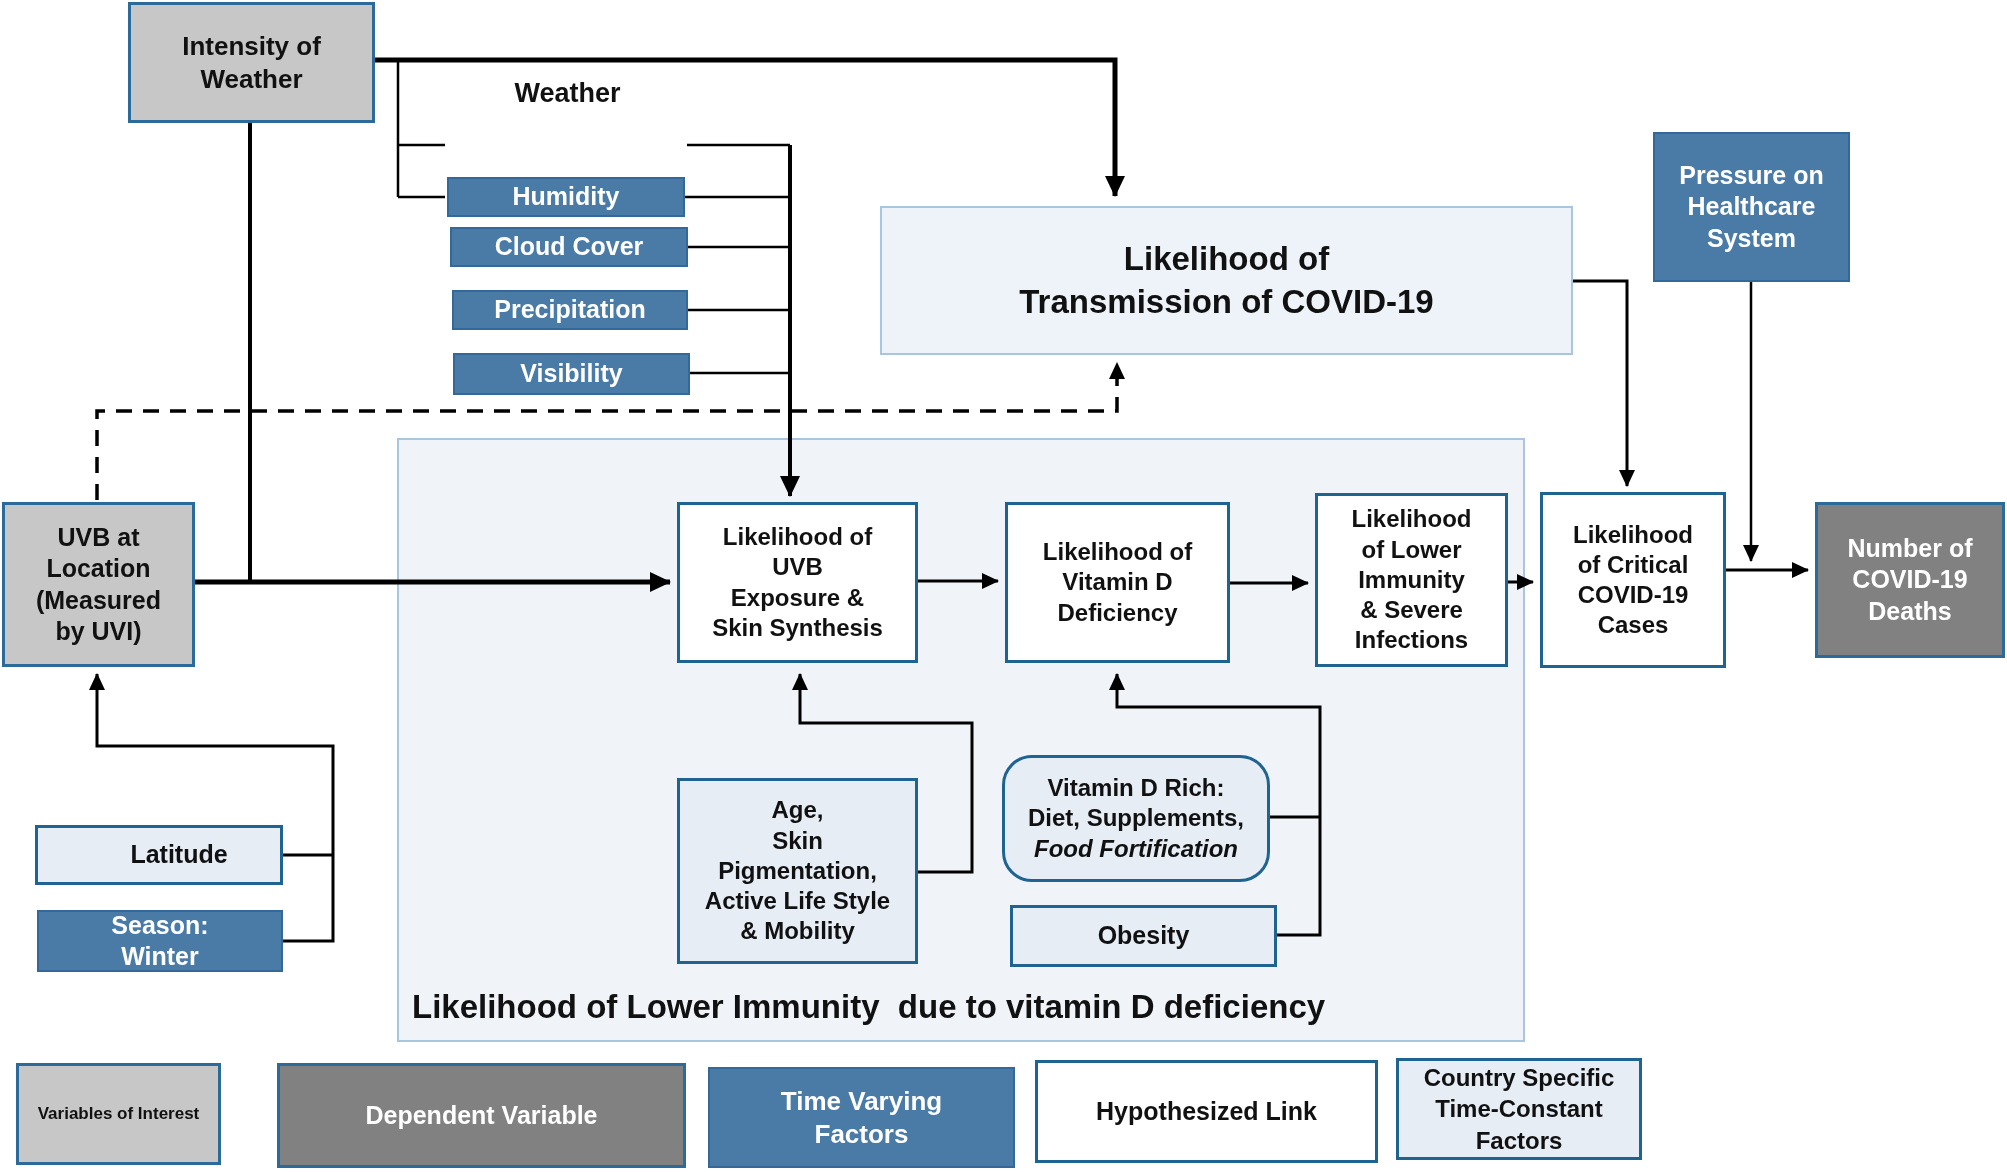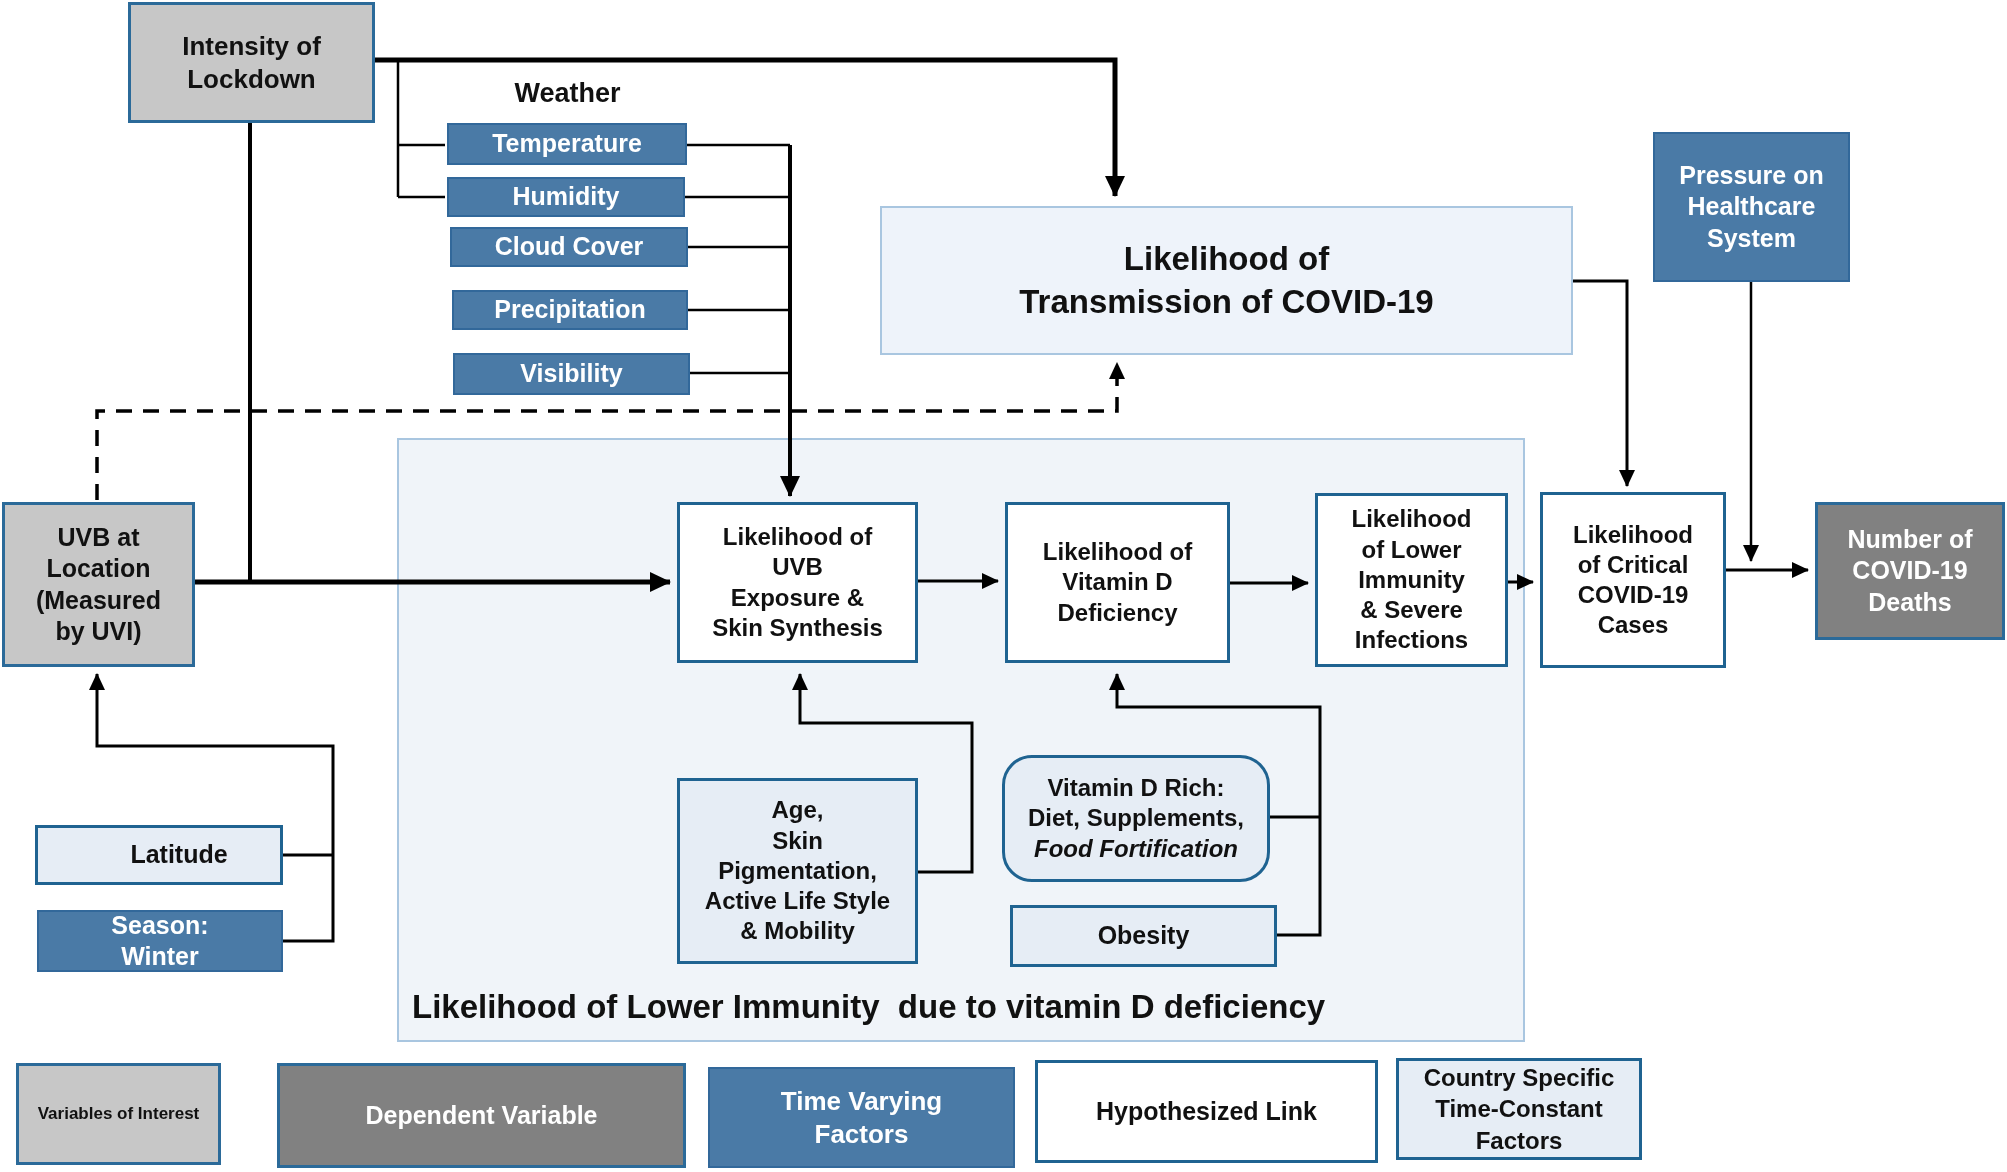--- a/index.html
+++ b/index.html
@@ -80,25 +80,24 @@
     <path d="M283,855 H333" fill="none" stroke="#000" stroke-width="3"></path>
     <path d="M283,941 H333 V746 H97 V674" fill="none" stroke="#000" stroke-width="3" marker-end="url(#ah)"></path>
 
     <path d="M918,872 H972 V723 H800 V674" fill="none" stroke="#000" stroke-width="3" marker-end="url(#ah)"></path>
 
     <path d="M1270,817 H1320" fill="none" stroke="#000" stroke-width="3"></path>
     <path d="M1277,935 H1320 V707 H1117 V674" fill="none" stroke="#000" stroke-width="3" marker-end="url(#ah)"></path>
   </svg>
 
   <div class="box gray" style="left:128px;top:2px;width:247px;height:121px;font-size:26px;">Intensity of
-Lockdown</div>
+Weather</div>
 
   <div class="weather-title" style="left:495px;top:78px;width:145px;">Weather</div>
 
-  <div class="box blue" style="left:447px;top:123px;width:240px;height:42px;font-size:25px;">Temperature</div>
   <div class="box blue" style="left:447px;top:177px;width:238px;height:40px;font-size:25px;">Humidity</div>
   <div class="box blue" style="left:450px;top:227px;width:238px;height:40px;font-size:25px;">Cloud Cover</div>
   <div class="box blue" style="left:452px;top:290px;width:236px;height:40px;font-size:25px;">Precipitation</div>
   <div class="box blue" style="left:453px;top:353px;width:237px;height:42px;font-size:25px;">Visibility</div>
 
   <div class="box softbx" style="left:880px;top:206px;width:693px;height:149px;font-size:33px;line-height:1.3;">Likelihood of
 Transmission of COVID-19</div>
 
   <div class="box blue" style="left:1653px;top:132px;width:197px;height:150px;font-size:25px;">Pressure on
 Healthcare
@@ -126,21 +125,21 @@
 of Lower
 Immunity
 &amp; Severe
 Infections</div>
 
   <div class="box whitebx" style="left:1540px;top:492px;width:186px;height:176px;font-size:24px;">Likelihood
 of Critical
 COVID-19
 Cases</div>
 
-  <div class="box darkgray" style="left:1815px;top:502px;width:190px;height:138px;font-size:25px;">Number of
+  <div class="box darkgray" style="left:1815px;top:502px;width:190px;height:156px;font-size:25px;">Number of
 COVID-19
 Deaths</div>
 
   <div class="box lightbx" style="left:677px;top:778px;width:241px;height:186px;font-size:24px;">Age,
 Skin
 Pigmentation,
 Active Life Style
 &amp; Mobility</div>
 
   <div class="box lightbx" style="left:1002px;top:755px;width:268px;height:127px;font-size:24px;flex-direction:column;border-radius:30px;">

